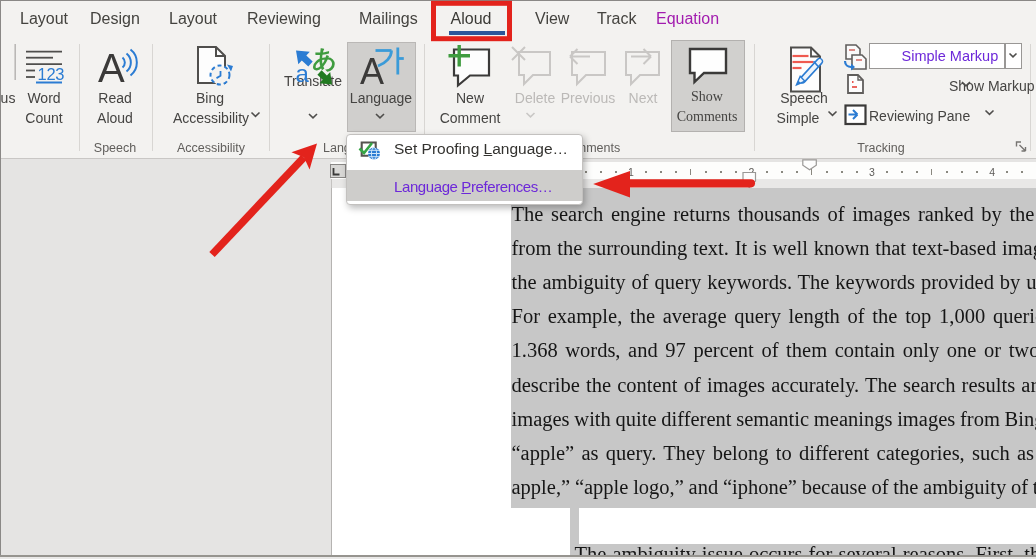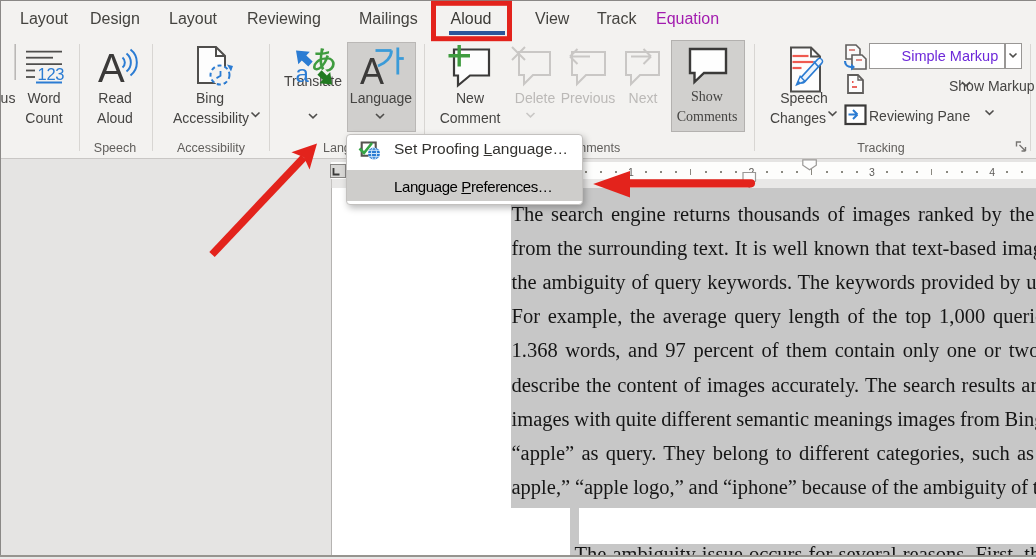--- a/index.html
+++ b/index.html
@@ -98,38 +98,38 @@
 <div class="lbl" style="left:175px;top:89px;width:70px;">Bing</div>
 <div class="lbl" style="left:161px;top:108.5px;width:100px;">Accessibility</div>
 <div class="lbl" style="left:278px;top:72px;width:70px;">Translate</div>
 <div class="lbl" style="left:346px;top:89px;width:70px;">Language</div>
 <div class="lbl" style="left:435px;top:89px;width:70px;">New<br>Comment</div>
 <div class="lbl dis" style="left:505px;top:89px;width:60px;">Delete</div>
 <div class="lbl dis" style="left:558px;top:89px;width:60px;">Previous</div>
 <div class="lbl dis" style="left:613px;top:89px;width:60px;">Next</div>
 <div class="lbl" style="left:672px;top:87px;width:70px;font-family:Liberation Serif, serif;">Show<br>Comments</div>
 <div class="lbl" style="left:774px;top:89px;width:60px;">Speech</div>
-<div class="lbl" style="left:752px;top:108.5px;width:92px;">Changes</div>
+<div class="lbl" style="left:752px;top:108.5px;width:92px;">Simple</div>
 <div class="lbl" style="left:905px;top:77px;margin-left:44px;">Show Markup</div>
 <div class="lbl" style="left:869px;top:107px;">Reviewing Pane</div>
 
 <div class="abs" style="left:869px;top:42.5px;width:136px;height:26px;background:#fff;border:1px solid #999795;box-sizing:border-box;"></div>
 <div class="abs" style="left:1005px;top:42.5px;width:17px;height:26px;background:#fff;border:1px solid #999795;box-sizing:border-box;"></div>
 <div class="abs" style="left:873.5px;top:48px;font-size:14.5px;color:#6d28d9;margin-left:28px;">Simple Markup</div>
 
 <div class="glbl" style="left:85px;top:141px;width:60px;">Speech</div>
 <div class="glbl" style="left:171px;top:141px;width:80px;">Accessibility</div>
 <div class="glbl" style="left:323px;top:141px;width:70px;text-align:left;">Language</div>
 <div class="glbl" style="left:559px;top:141px;width:62px;">Comments</div>
 <div class="glbl" style="left:851px;top:141px;width:60px;">Tracking</div>
 
 <div class="abs" style="left:346px;top:134px;width:237px;height:71px;background:#fff;border:1px solid #c3c1bf;border-radius:4px;box-sizing:border-box;box-shadow:2px 3px 7px rgba(0,0,0,0.28);z-index:30;"></div>
 <div class="abs" style="left:347px;top:170.4px;width:235px;height:30.6px;background:#cecdcb;z-index:31;"></div>
 <div class="abs" style="left:394px;top:139.5px;font-size:15.5px;color:#33322f;z-index:32;">Set Proofing <span style="text-decoration:underline;">L</span>anguage…</div>
-<div class="abs" style="left:394px;top:178px;font-size:15px;letter-spacing:-0.4px;color:#000000;z-index:32;">Language <span style="text-decoration:underline;">P</span>references…</div>
+<div class="abs" style="left:394px;top:178px;font-size:15px;letter-spacing:-0.4px;color:#6d28d9;z-index:32;">Language <span style="text-decoration:underline;">P</span>references…</div>
 
 <svg class="abs" style="left:0;top:0;z-index:40;pointer-events:none;" width="1036" height="559" viewBox="0 0 1036 559" fill="none">
     <rect x="433.5" y="3.3" width="76" height="35.4" stroke="#e3231c" stroke-width="5"></rect>
 <path d="M15.2 44V80" stroke="#b7b5b3" stroke-width="1.5"></path>
 <g stroke="#4f4e4c" stroke-width="1.8">
       <path d="M26 51.6h36"></path>
       <path d="M26 57.7h27"></path>
       <path d="M26 64.2h36"></path>
       <path d="M26 70.5h9"></path>
       <path d="M26 77h9"></path>

